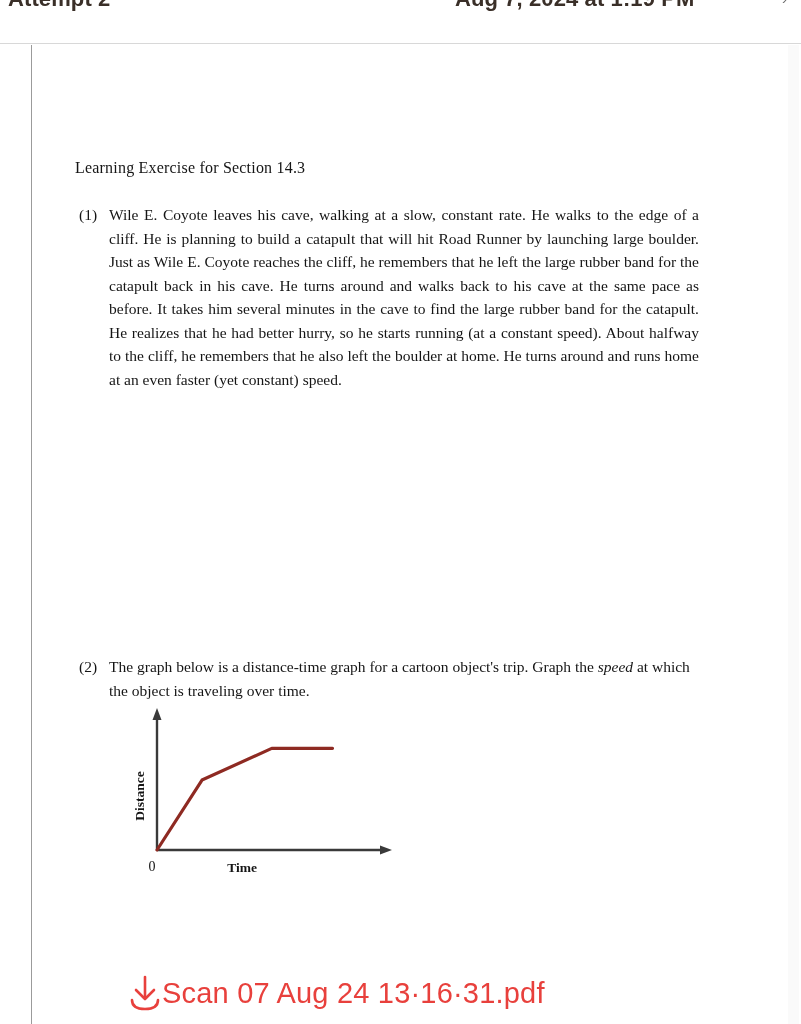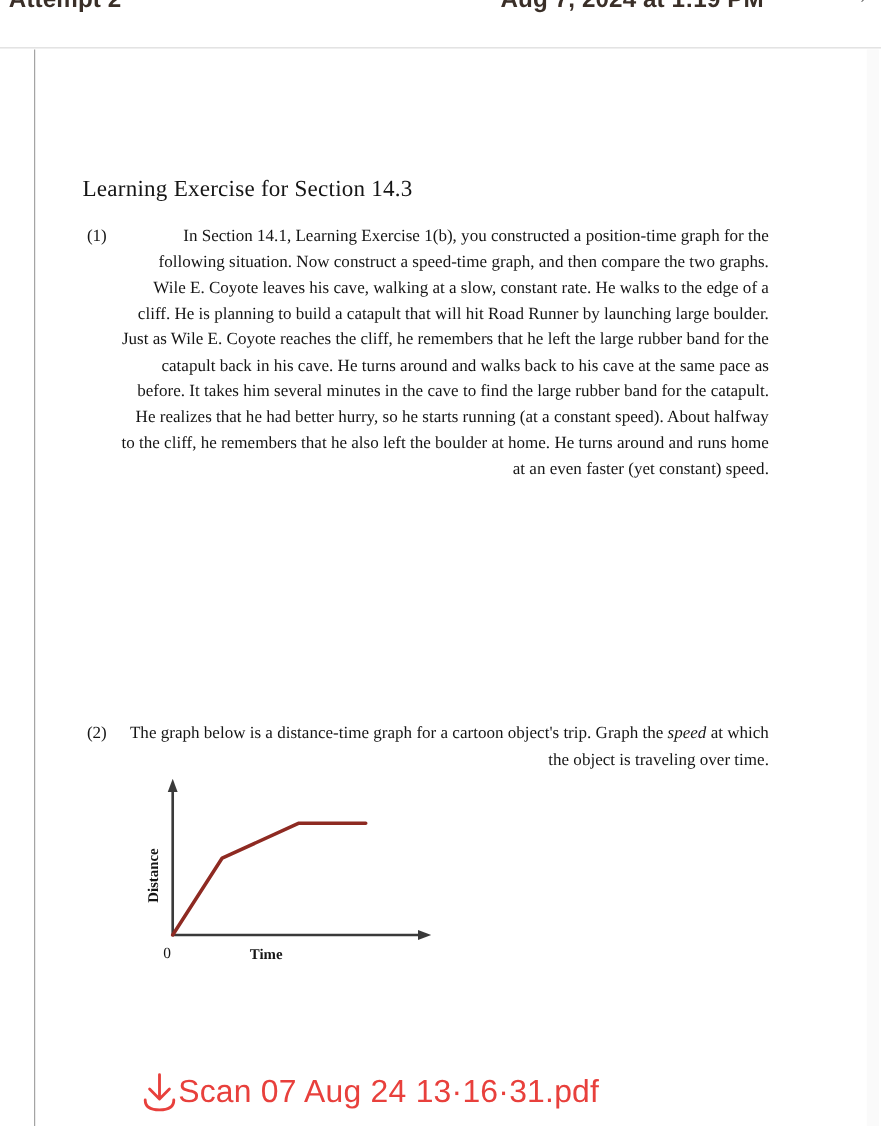--- a/index.html
+++ b/index.html
@@ -72,21 +72,21 @@
     width: 100%;
     height: 100%;
     font-family: "Liberation Serif", serif;
     color: #151515;
   }
 
   #exercise-title {
     position: absolute;
     left: 43px;
     top: 114px;
-    font-size: 21px;
+    font-size: 16px;
     letter-spacing: 0.2px;
   }
 
   
   .item {
     position: absolute;
     display: flex;
     align-items: flex-start;
   }
   .item .num {
@@ -97,21 +97,21 @@
     text-align: left;
   }
   .item .body {
     flex: 1 1 auto;
     font-size: 15.5px;
     line-height: 1.52;
     text-align: justify;
     text-justify: inter-word;
     hyphens: none;
   }
-  .item .body p { margin: 0; text-align: right; }
+  .item .body p { margin: 0; }
 
   #item-1 { left: 47px; top: 158px; width: 620px; }
   #item-2 { left: 47px; top: 610px; width: 620px; }
 
   #item-2 .body { text-align: left; }
   .ital { font-style: italic; }
 
   
   #graph {
     position: absolute;
@@ -168,21 +168,20 @@
 <div id="divider"></div>
 
 <div id="page">
   <div class="doc-body">
 
     <div id="exercise-title">Learning Exercise for Section 14.3</div>
 
     <div class="item" id="item-1">
       <div class="num">(1)</div>
       <div class="body">
-        <p>In Section 14.1, Learning Exercise 1(b), you constructed a position-time graph for the following situation. Now construct a speed-time graph, and then compare the two graphs.</p>
         <p>Wile E. Coyote leaves his cave, walking at a slow, constant rate. He walks to the edge of a cliff. He is planning to build a catapult that will hit Road Runner by launching large boulder. Just as Wile E. Coyote reaches the cliff, he remembers that he left the large rubber band for the catapult back in his cave. He turns around and walks back to his cave at the same pace as before. It takes him several minutes in the cave to find the large rubber band for the catapult. He realizes that he had better hurry, so he starts running (at a constant speed). About halfway to the cliff, he remembers that he also left the boulder at home. He turns around and runs home at an even faster (yet constant) speed.</p>
       </div>
     </div>
 
     <div class="item" id="item-2">
       <div class="num">(2)</div>
       <div class="body">
         <p><span>The graph below is a distance-time graph for a cartoon object's trip. Graph the </span><span class="ital">speed</span><span> at which the object is traveling over time.</span></p>
       </div>
     </div>

